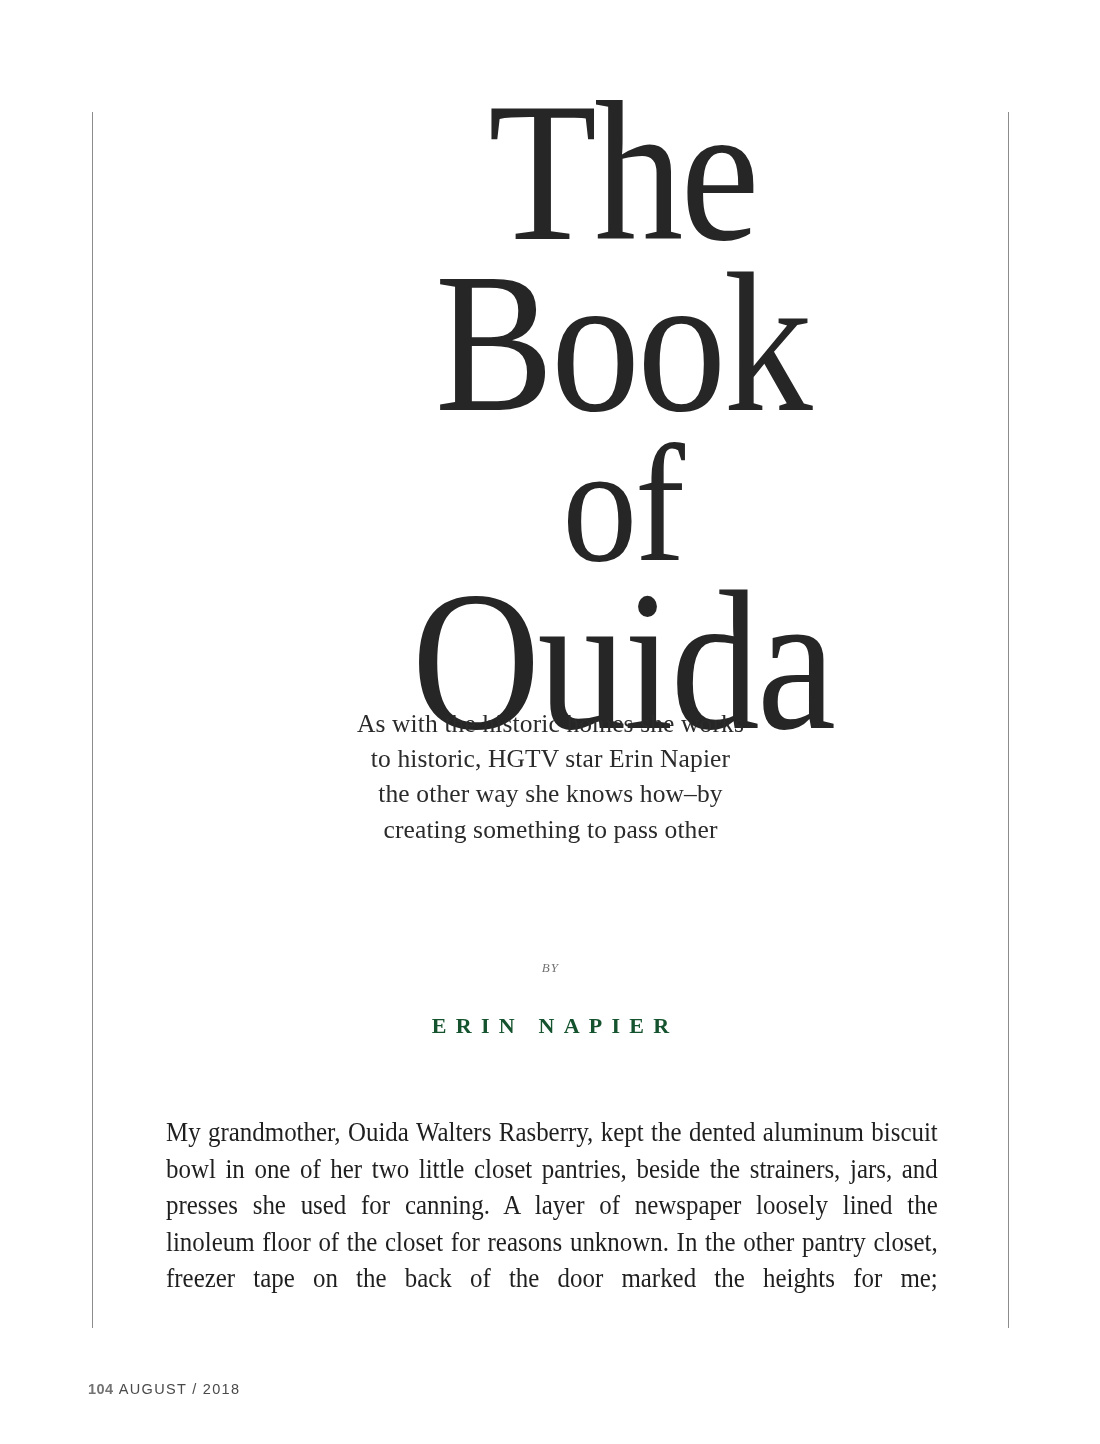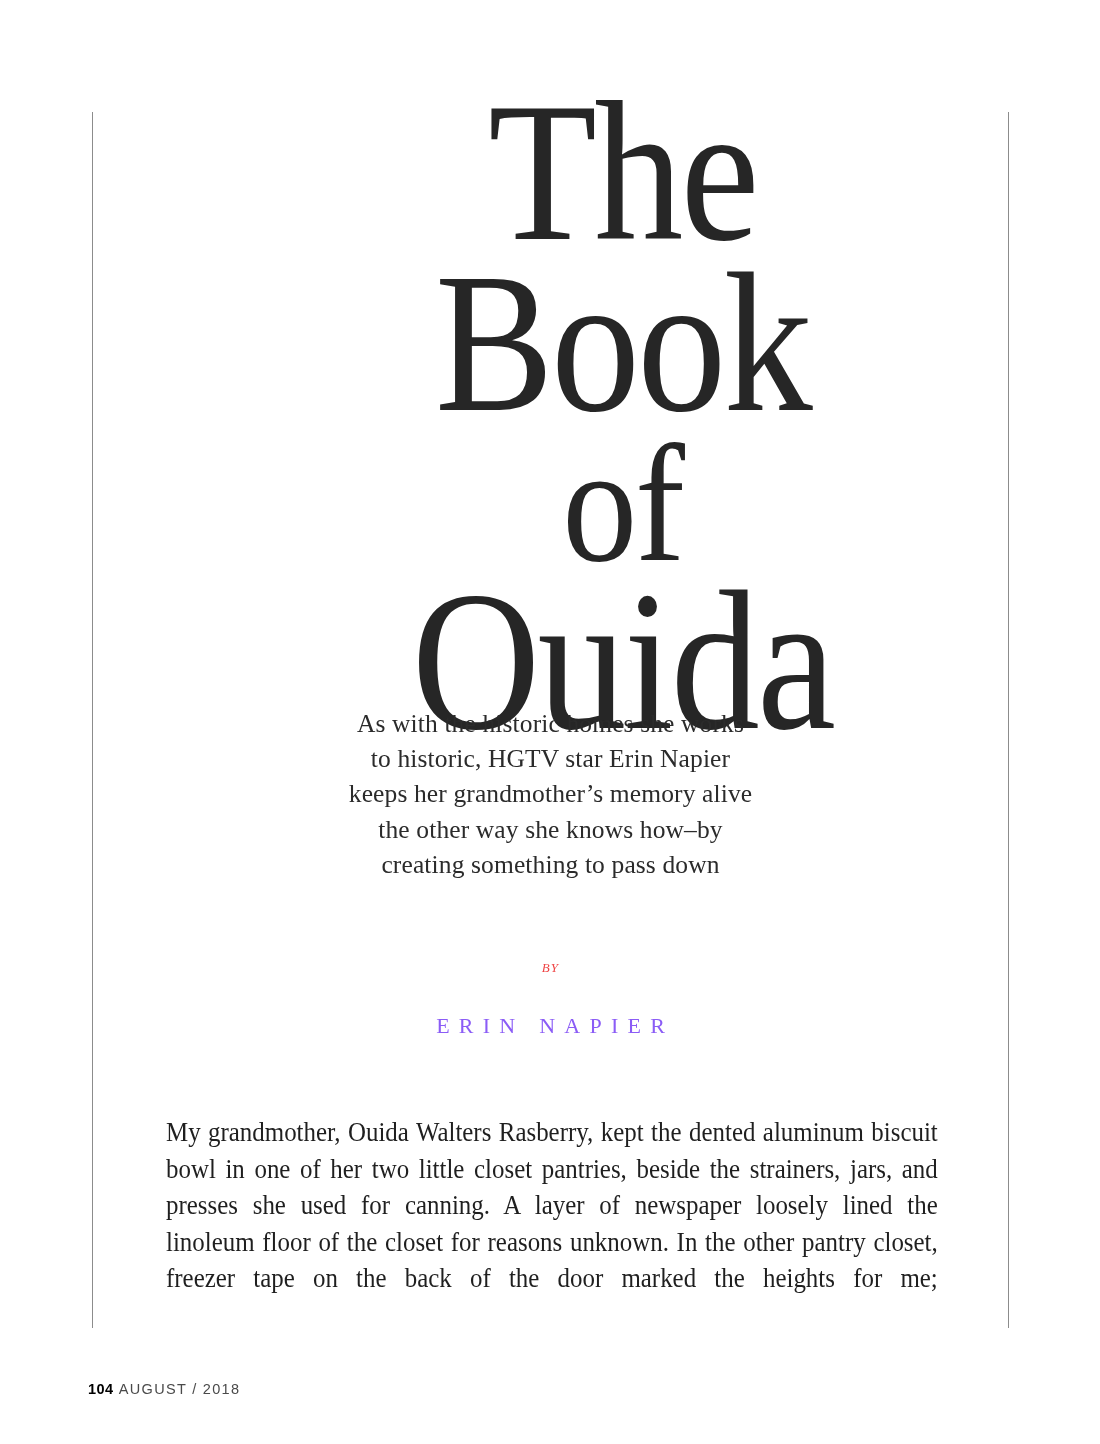--- a/index.html
+++ b/index.html
@@ -103,32 +103,32 @@
     top: 960px;
     left: 0;
     width: 917px;
     text-align: center;
   }
 
   .byline-by {
     font-style: italic;
     font-size: 13px;
     letter-spacing: 0.08em;
-    color: #ef4444;
+    color: #737373;
     display: block;
   }
 
   .byline-name {
     display: block;
     margin-top: 37px;
     font-size: 22px;
     letter-spacing: 0.42em;
     text-indent: 0.42em;
-    color: #8b5cf6;
-    font-weight: 400;
+    color: #14532d;
+    font-weight: 700;
   }
 
   
   .body-copy {
     position: absolute;
     top: 1114px;
     left: 74px;
     width: 772px;
     font-size: 26.5px;
     line-height: 1.38;
@@ -152,21 +152,21 @@
     position: absolute;
     left: 88px;
     top: 1381px;
     font-family: "Liberation Sans", "DejaVu Sans", sans-serif;
     font-size: 14.5px;
     letter-spacing: 0.09em;
     color: #4a4a4a;
   }
   .footer .folio {
     font-weight: 700;
-    color: #000000;
+    color: #737373;
     letter-spacing: 0.03em;
   }
 </style>
 </head>
 <body>
 
 <div class="page">
 
   <div class="rule rule-left"></div>
   <div class="rule rule-right"></div>
@@ -176,23 +176,22 @@
     <div class="title-block">
       <div class="title-line title-the">The</div>
       <div class="title-line title-book">Book</div>
       <div class="title-line title-of">of</div>
       <div class="title-line title-ouida">Ouida</div>
     </div>
 
     <div class="deck">
       <span class="deck-line">As with the historic homes she works</span>
       <span class="deck-line">to historic, HGTV star Erin Napier</span>
-      <span class="deck-line">keeps her grandmother’s memory alive</span>
       <span class="deck-line">the other way she knows how–by</span>
-      <span class="deck-line">creating something to pass down</span>
+      <span class="deck-line">creating something to pass other</span>
     </div>
 
     <div class="byline-block">
       <span class="byline-by">BY</span>
       <span class="byline-name">ERIN NAPIER</span>
     </div>
 
     <div class="body-copy">
       <p>My grandmother, Ouida Walters Rasberry, kept the dented aluminum biscuit bowl in one of her two little closet pantries, beside the strainers, jars, and presses she used for canning. A layer of newspaper loosely lined the linoleum floor of the closet for reasons unknown. In the other pantry closet, freezer tape on the back of the door marked the heights for me;</p>
     </div>

